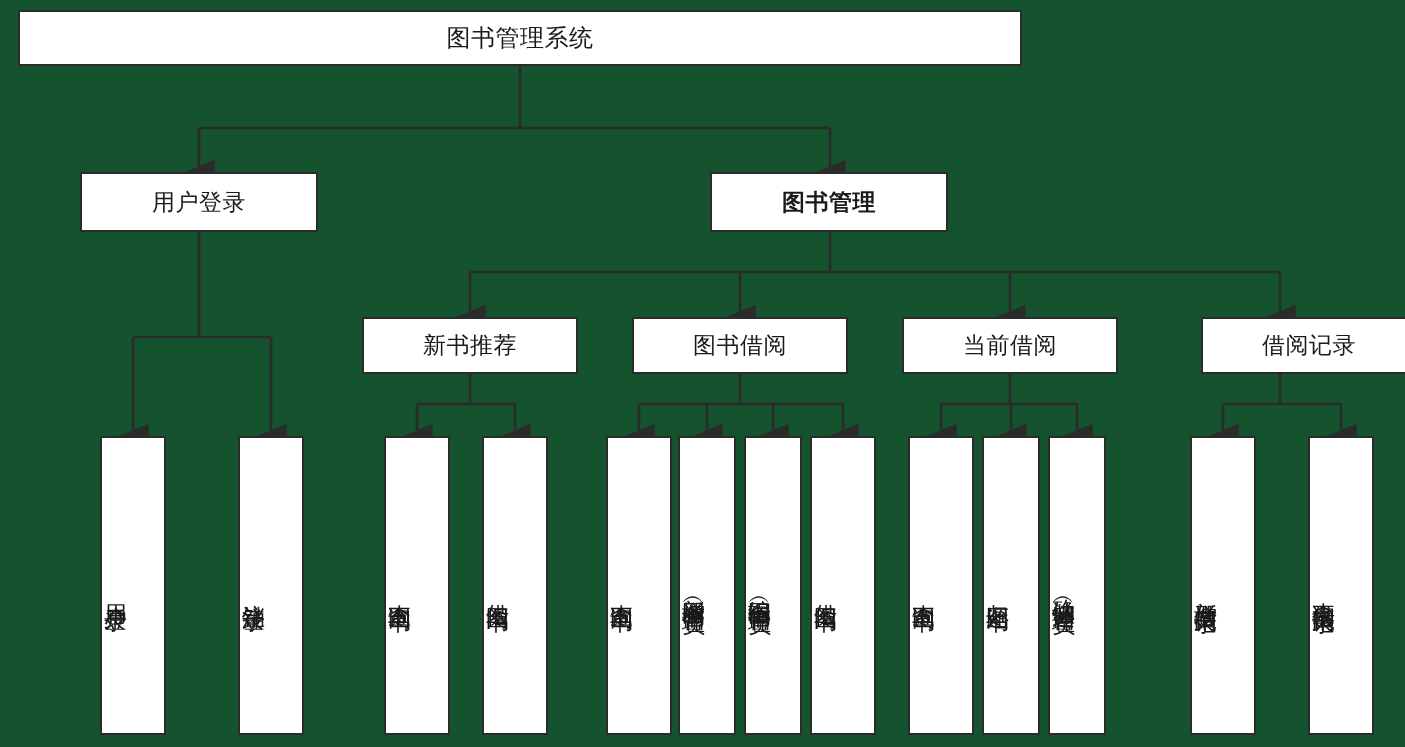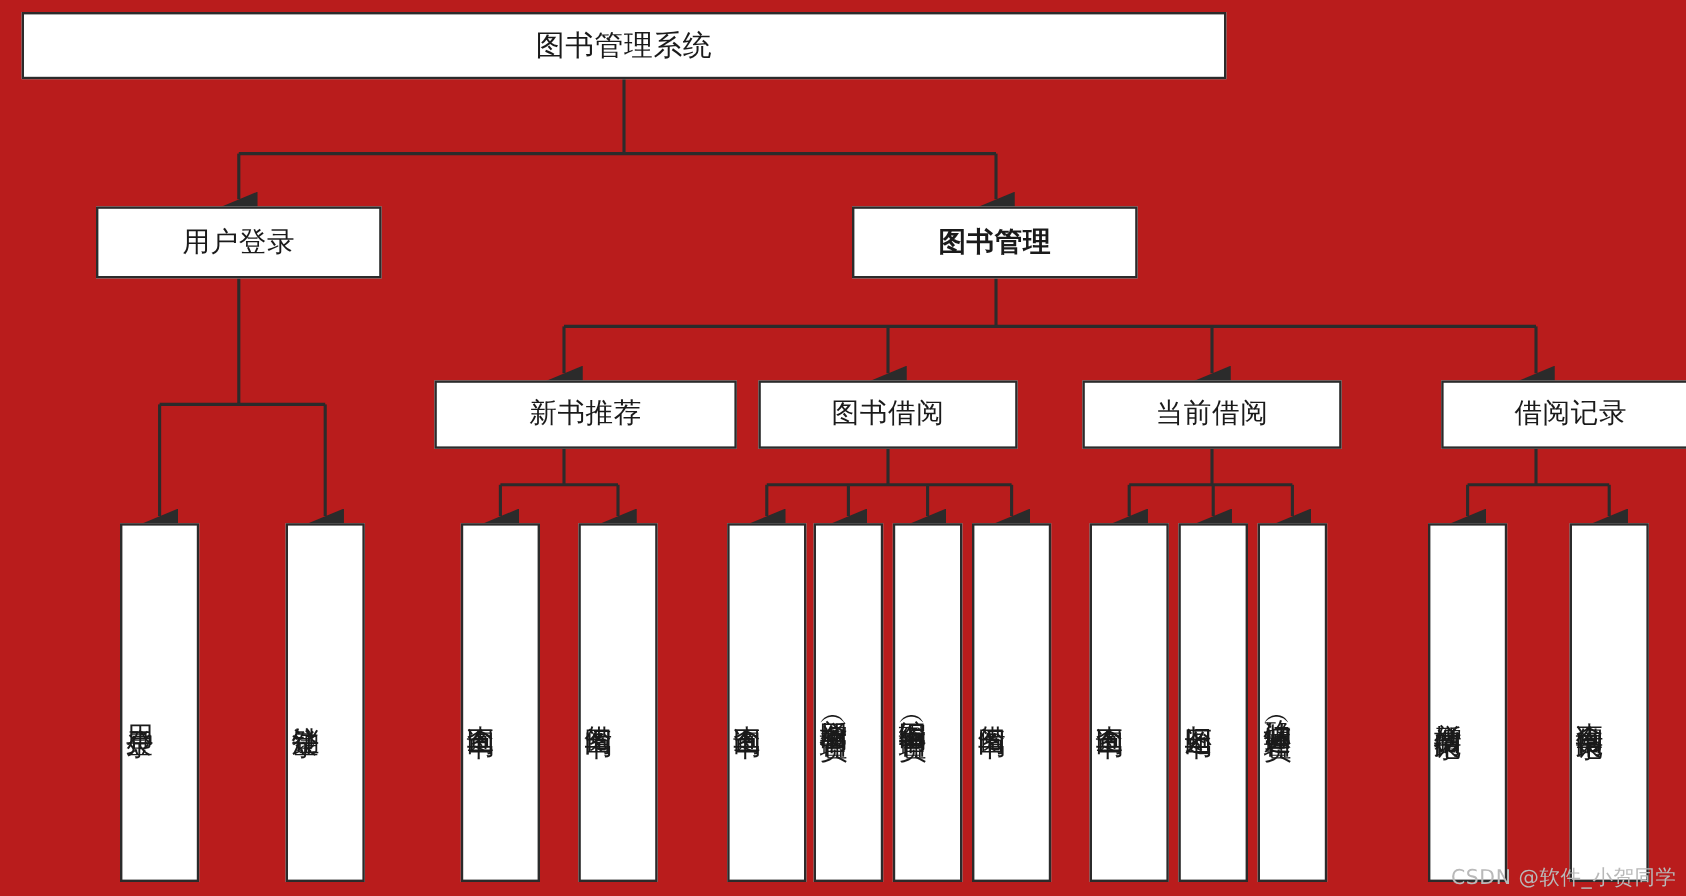--- a/index.html
+++ b/index.html
@@ -7,21 +7,21 @@
     padding: 0;
     background: #ffffff;
   }
   body {
     font-family: "DejaVu Sans", "Liberation Sans", sans-serif;
   }
   #diagram-root {
     position: relative;
     width: 1405px;
     height: 747px;
-    background: #b91c1c;
+    background: #14532d;
     overflow: hidden;
   }
   #edge-layer {
     position: absolute;
     left: 0;
     top: 0;
     width: 1405px;
     height: 747px;
   }
   .node {
@@ -134,21 +134,21 @@
     <span class="node-label">图书管理系统</span>
   </div>
 
   <div class="node horiz" style="left:80px; top:172px; width:238px; height:60px;">
     <span class="node-label">用户登录</span>
   </div>
   <div class="node horiz" style="left:710px; top:172px; width:238px; height:60px;font-weight:bold;">
     <span class="node-label">图书管理</span>
   </div>
 
-  <div class="node horiz" style="left:362px; top:317px; width:252px; height:57px;">
+  <div class="node horiz" style="left:362px; top:317px; width:216px; height:57px;">
     <span class="node-label">新书推荐</span>
   </div>
   <div class="node horiz" style="left:632px; top:317px; width:216px; height:57px;">
     <span class="node-label">图书借阅</span>
   </div>
   <div class="node horiz" style="left:902px; top:317px; width:216px; height:57px;">
     <span class="node-label">当前借阅</span>
   </div>
   <div class="node horiz" style="left:1172px; top:317px; width:216px; height:57px;margin-left:29px;">
     <span class="node-label">借阅记录</span>
@@ -191,15 +191,14 @@
     <span class="node-label">确认归还（管理员）</span>
   </div>
 
   <div class="node leaf" style="left:1190px; top:436px; width:66px; height:299px;">
     <span class="node-label">新增借阅记录</span>
   </div>
   <div class="node leaf" style="left:1308px; top:436px; width:66px; height:299px;">
     <span class="node-label">查询借阅记录</span>
   </div>
 
-  <div id="watermark">CSDN @软件_小贺同学</div>
 
 </div>
 
 </body></html>

